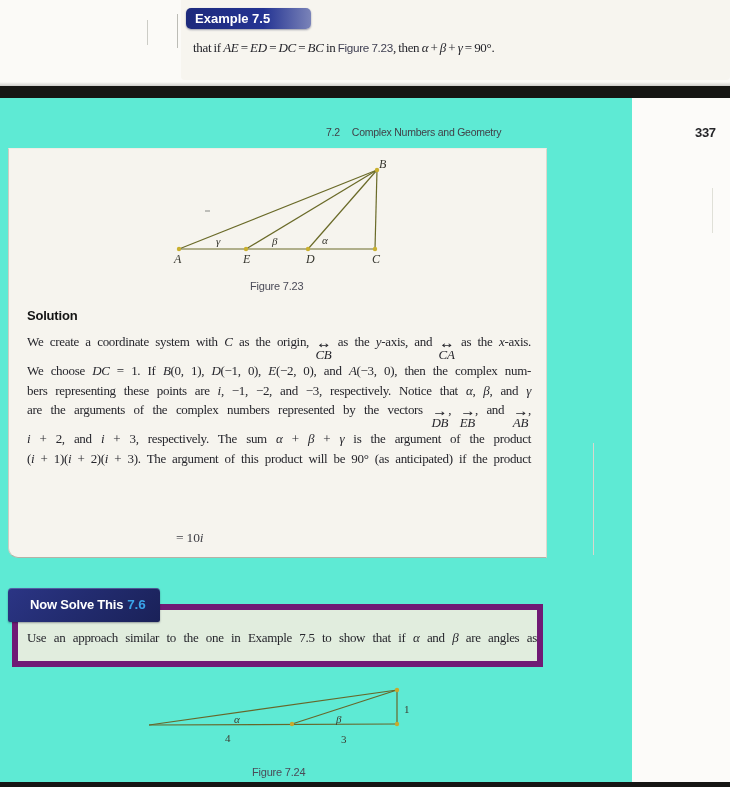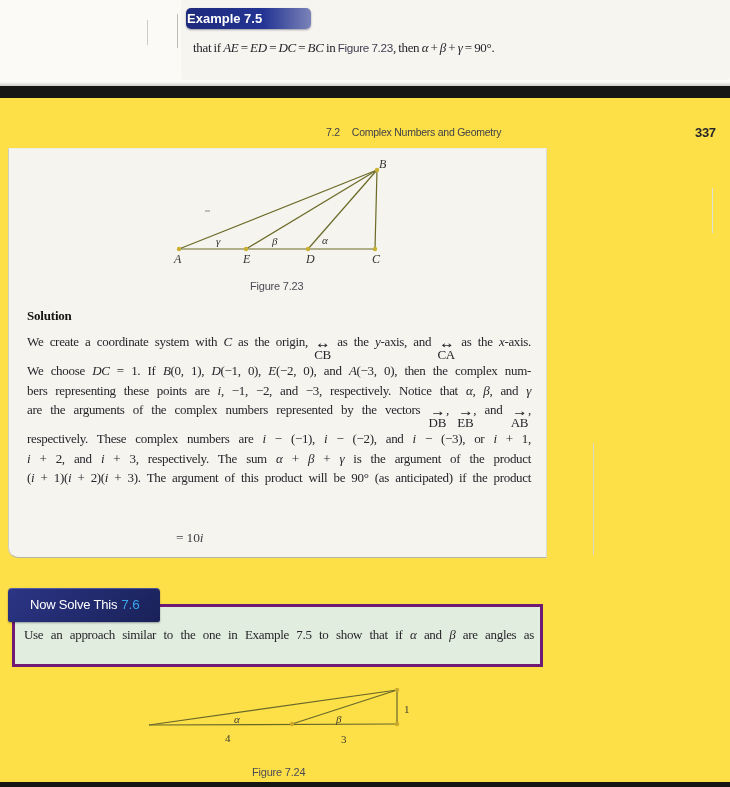--- a/index.html
+++ b/index.html
@@ -6,74 +6,74 @@
   .screen{position:relative;width:730px;height:787px;overflow:hidden;background:#fcfbf9;
           font-family:"Liberation Serif",serif;}
   
   .top-strip{position:absolute;left:0;top:0;width:730px;height:86px;background:#fbfaf7;}
   .top-panel{position:absolute;left:181px;top:0;width:549px;height:80px;background:#f7f5ef;border-radius:0 0 4px 4px;}
   .top-dash{position:absolute;left:177px;top:14px;width:1px;height:34px;background:#bcbcb6;}
   .top-dash2{position:absolute;left:147px;top:20px;width:1px;height:25px;background:#ccccc6;}
   .example-badge{position:absolute;left:186px;top:8px;width:125px;height:21px;border-radius:5px;
       background:linear-gradient(90deg,#1d2a7c 0%,#243493 62%,#7a83b8 100%);
       color:#fff;font-family:"Liberation Sans",sans-serif;font-weight:bold;font-size:13px;
-      line-height:21px;padding-left:1px;box-sizing:border-box;box-shadow:0 1px 2px rgba(20,25,70,.4);}
+      line-height:21px;padding-left:9px;box-sizing:border-box;box-shadow:0 1px 2px rgba(20,25,70,.4);}
   .ex-line1{position:absolute;left:330px;top:11px;width:386px;}
   .ex-line2{position:absolute;left:193px;top:30px;width:530px;margin-top:8px;}
   .bodytext{font-size:13px;letter-spacing:-0.32px;word-spacing:-0.6px;color:#26262c;line-height:19.3px;}
   .jl{text-align:justify;text-align-last:justify;}
   
   .bar-top{position:absolute;left:0;top:86px;width:730px;height:12px;background:#161614;}
   .bar-top::before{content:"";position:absolute;left:0;top:-4px;width:730px;height:4px;
       background:linear-gradient(180deg,rgba(0,0,0,0),rgba(0,0,0,.18));}
   .bar-bottom{position:absolute;left:0;top:782px;width:730px;height:5px;background:#161614;}
   
-  .page{position:absolute;left:0;top:98px;width:730px;height:684px;background:#fde047;}
+  .page{position:absolute;left:0;top:98px;width:632px;height:684px;background:#5eead4;}
   .page-header{position:absolute;left:326px;top:28px;font-family:"Liberation Sans",sans-serif;
       font-size:10.5px;letter-spacing:-0.25px;color:#414148;}
   .page-header .sec{margin-right:12px;}
   .page-num{position:absolute;left:695px;top:27px;font-family:"Liberation Sans",sans-serif;
       font-weight:bold;font-size:13px;letter-spacing:-0.3px;color:#26262a;}
   .panel{position:absolute;left:8px;top:50px;width:539px;height:410px;background:#f6f4ee;
       border-left:1px solid #cfccc0;border-bottom:1px solid #b5b2a6;border-right:1px solid #ddd9cd;
       border-top:1px solid #efede5;border-bottom-left-radius:10px;box-sizing:border-box;}
   .fig723{position:absolute;left:150px;top:54px;width:240px;height:125px;}
   .figcap{position:absolute;font-family:"Liberation Sans",sans-serif;font-size:11px;
       letter-spacing:-0.2px;color:#4b4b58;}
   .cap723{left:250px;top:182px;}
-  .sol-head{position:absolute;left:27px;top:210px;font-family:Liberation Serif, serif;
+  .sol-head{position:absolute;left:27px;top:210px;font-family:Liberation Sans, sans-serif;
       font-weight:bold;font-size:13px;color:#141414;letter-spacing:-0.2px;}
   .sol-body{position:absolute;left:27px;top:234px;width:504px;}
   .sol-line{font-size:13px;letter-spacing:-0.32px;word-spacing:-0.6px;color:#26262c;line-height:19.3px;}
   .eq{position:absolute;font-size:13.5px;color:#3f3f45;letter-spacing:-0.2px;}
   .eq1{left:42px;top:398px;}
   .eq2{left:176px;top:432px;}
   
   .nst-tab{position:absolute;left:8px;top:490px;width:152px;height:34px;z-index:3;
       background:linear-gradient(135deg,#2b3585 0%,#212a6c 55%,#1a2158 100%);
       border-radius:4px 4px 2px 2px;box-shadow:inset 0 1px 0 rgba(150,160,220,.4),0 1px 2px rgba(0,0,30,.35);
-      font-family:"Liberation Sans",sans-serif;font-weight:normal;font-size:13px;line-height:34px;
+      font-family:"Liberation Sans",sans-serif;font-weight:bold;font-size:13px;line-height:34px;
       padding-left:22px;box-sizing:border-box;color:#fff;letter-spacing:-0.2px;}
   .nst-num{color:#3aa5ea;margin-left:4px;font-size:13.5px;}
   .nst-box{position:absolute;left:12px;top:506px;width:531px;height:63px;box-sizing:border-box;
-      border:3px solid #701a75;background:#e1edde;z-index:2;}
+      border:6px solid #701a75;background:#e1edde;z-index:2;}
   .nst-line1{position:absolute;left:9px;top:18px;width:510px;}
   .nst-line2{position:absolute;left:9px;top:38px;width:510px;}
   .fig724{position:absolute;left:140px;top:584px;width:280px;height:65px;}
   .cap724{left:252px;top:668px;}
   
   .art1{position:absolute;left:593px;top:345px;width:1px;height:112px;background:#d8d8cd;}
   .art2{position:absolute;left:712px;top:90px;width:1px;height:45px;background:#e0e0d8;}
   .art3{position:absolute;left:205px;top:112px;width:5px;height:2px;background:#9a9a96;opacity:.6;}
   
   i{font-style:italic;}
   .figref{font-family:"Liberation Sans",sans-serif;font-size:0.9em;letter-spacing:-0.3px;color:#3f3f52;}
   .oa{display:inline-flex;flex-direction:column;align-items:center;vertical-align:-0.18em;line-height:1;}
   .oa .arr{font-family:"DejaVu Sans",sans-serif;font-size:9px;line-height:6px;transform:scaleX(1.4);}
-  .oa .ob{line-height:1;}
+  .oa .ob{font-style:italic;line-height:1;}
 </style>
 </head>
 <body>
 
 <div class="screen">
 
   <div class="top-strip">
     <div class="top-panel"></div>
     <div class="top-dash"></div>
     <div class="top-dash2"></div>
@@ -129,21 +129,20 @@
         <div class="sol-line jl">are the arguments of the complex numbers represented by the vectors <span class="oa">
             <span class="arr">→</span>
             <span class="ob">DB</span>
           </span>, <span class="oa">
             <span class="arr">→</span>
             <span class="ob">EB</span>
           </span>, and <span class="oa">
             <span class="arr">→</span>
             <span class="ob">AB</span>
           </span>,</div>
-        <div class="sol-line jl">respectively. These complex numbers are <i>i</i> − (−1), <i>i</i> − (−2), and <i>i</i> − (−3), or <i>i</i> + 1,</div>
         <div class="sol-line jl"><i>i</i> + 2, and <i>i</i> + 3, respectively. The sum <i>α</i> + <i>β</i> + <i>γ</i> is the argument of the product</div>
         <div class="sol-line jl">(<i>i</i> + 1)(<i>i</i> + 2)(<i>i</i> + 3). The argument of this product will be 90° (as anticipated) if the product</div>
       </div>
 
     <div class="eq eq2">= 10<i>i</i></div>
 
     <div class="nst-tab">
       <span>Now Solve This</span><span class="nst-num">7.6</span>
     </div>
     <div class="nst-box">

